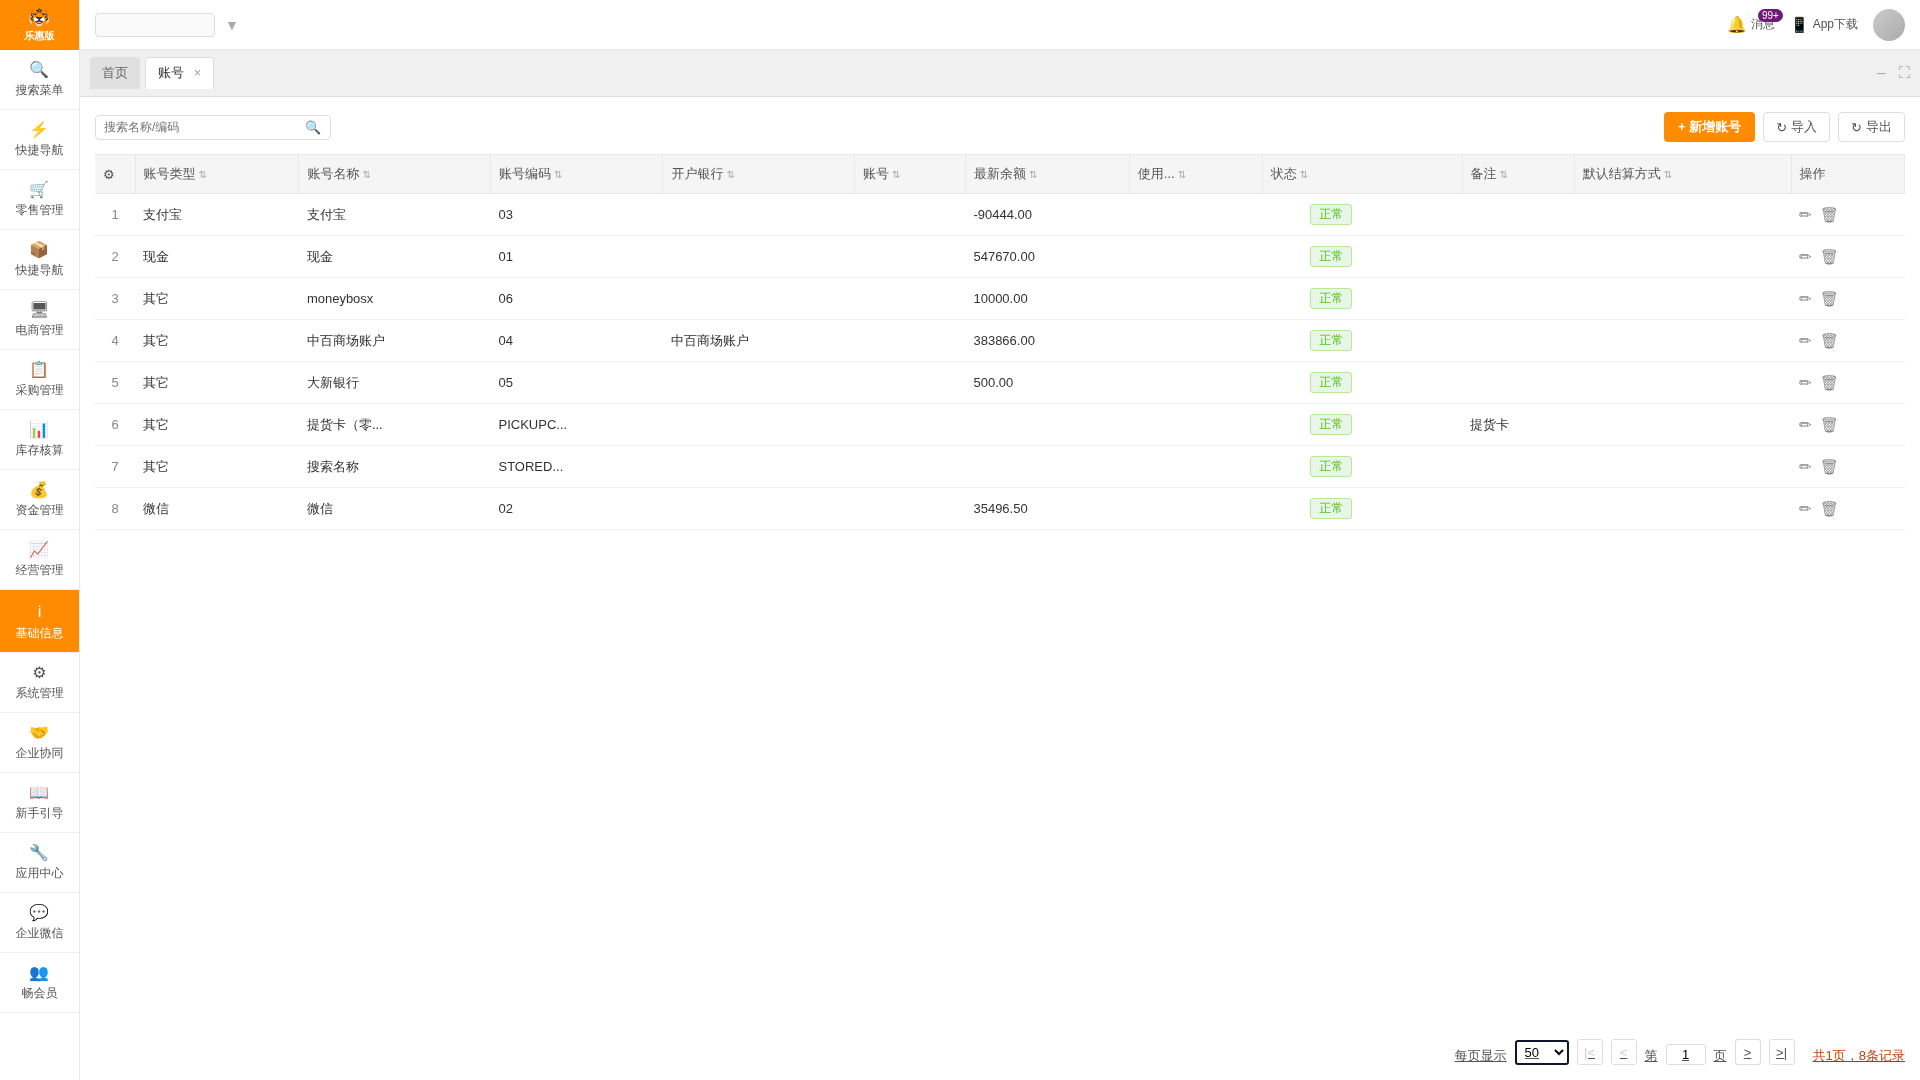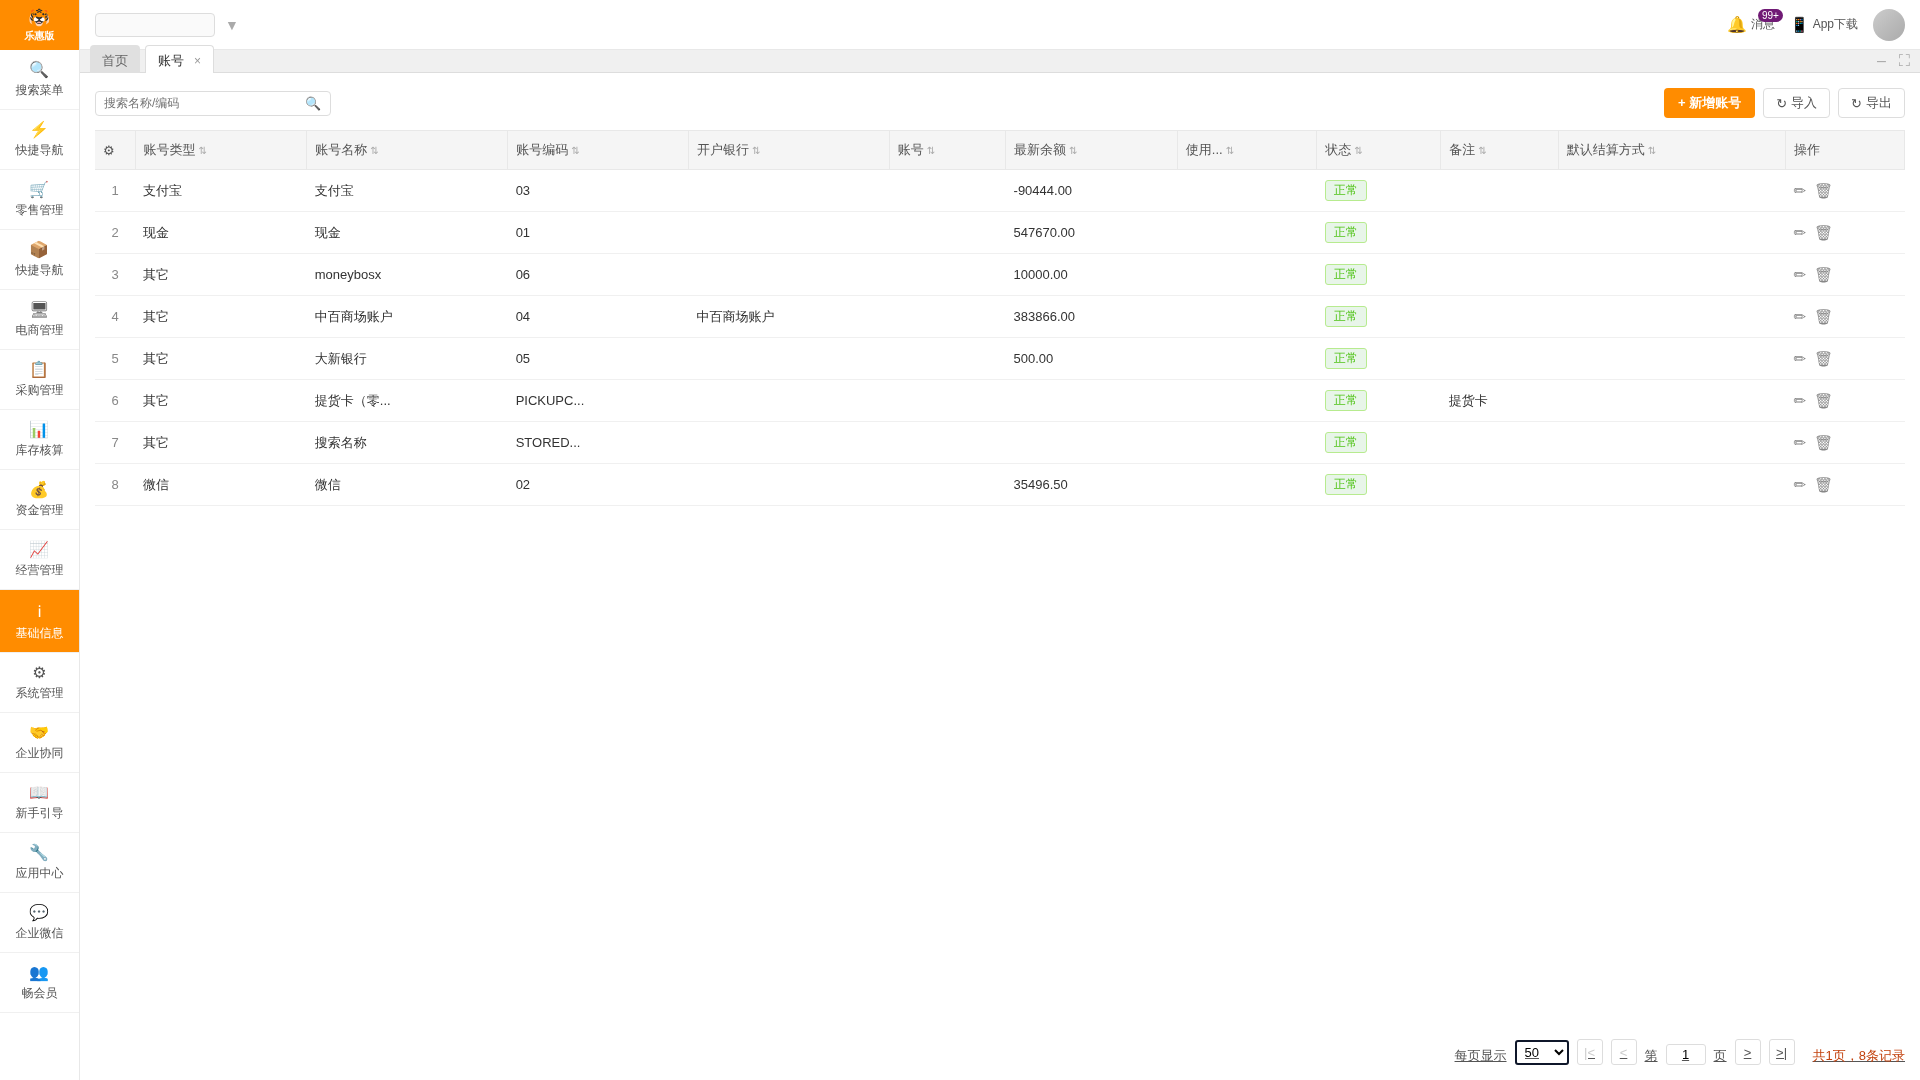--- a/index.html
+++ b/index.html
@@ -108,21 +108,21 @@
     }
     .avatar {
       width: 32px;
       height: 32px;
       border-radius: 50%;
       background: #ccc;
     }
 
     
     .tabbar {
-      height: 23px;
+      height: 47px;
       background: #f0f0f0;
       display: flex;
       align-items: center;
       padding: 0 10px;
       gap: 5px;
       flex-shrink: 0;
       border-bottom: 1px solid #ddd;
     }
     .tab {
       height: 32px;
@@ -249,20 +249,21 @@
       white-space: nowrap;
     }
     .status-badge {
       display: inline-block;
       background: #e8f5e9;
       color: #52c41a;
       border: 1px solid #b7eb8f;
       border-radius: 3px;
       padding: 1px 8px;
       font-size: 12px;
+      margin-left: 40px;
     }
     .action-btns { display: flex; gap: 8px; }
     .action-btn { color: #888; cursor: pointer; font-size: 15px; }
 
     
     .pagination {
       display: flex;
       align-items: flex-end;
       justify-content: flex-end;
       padding: 10px 0 0 0;

